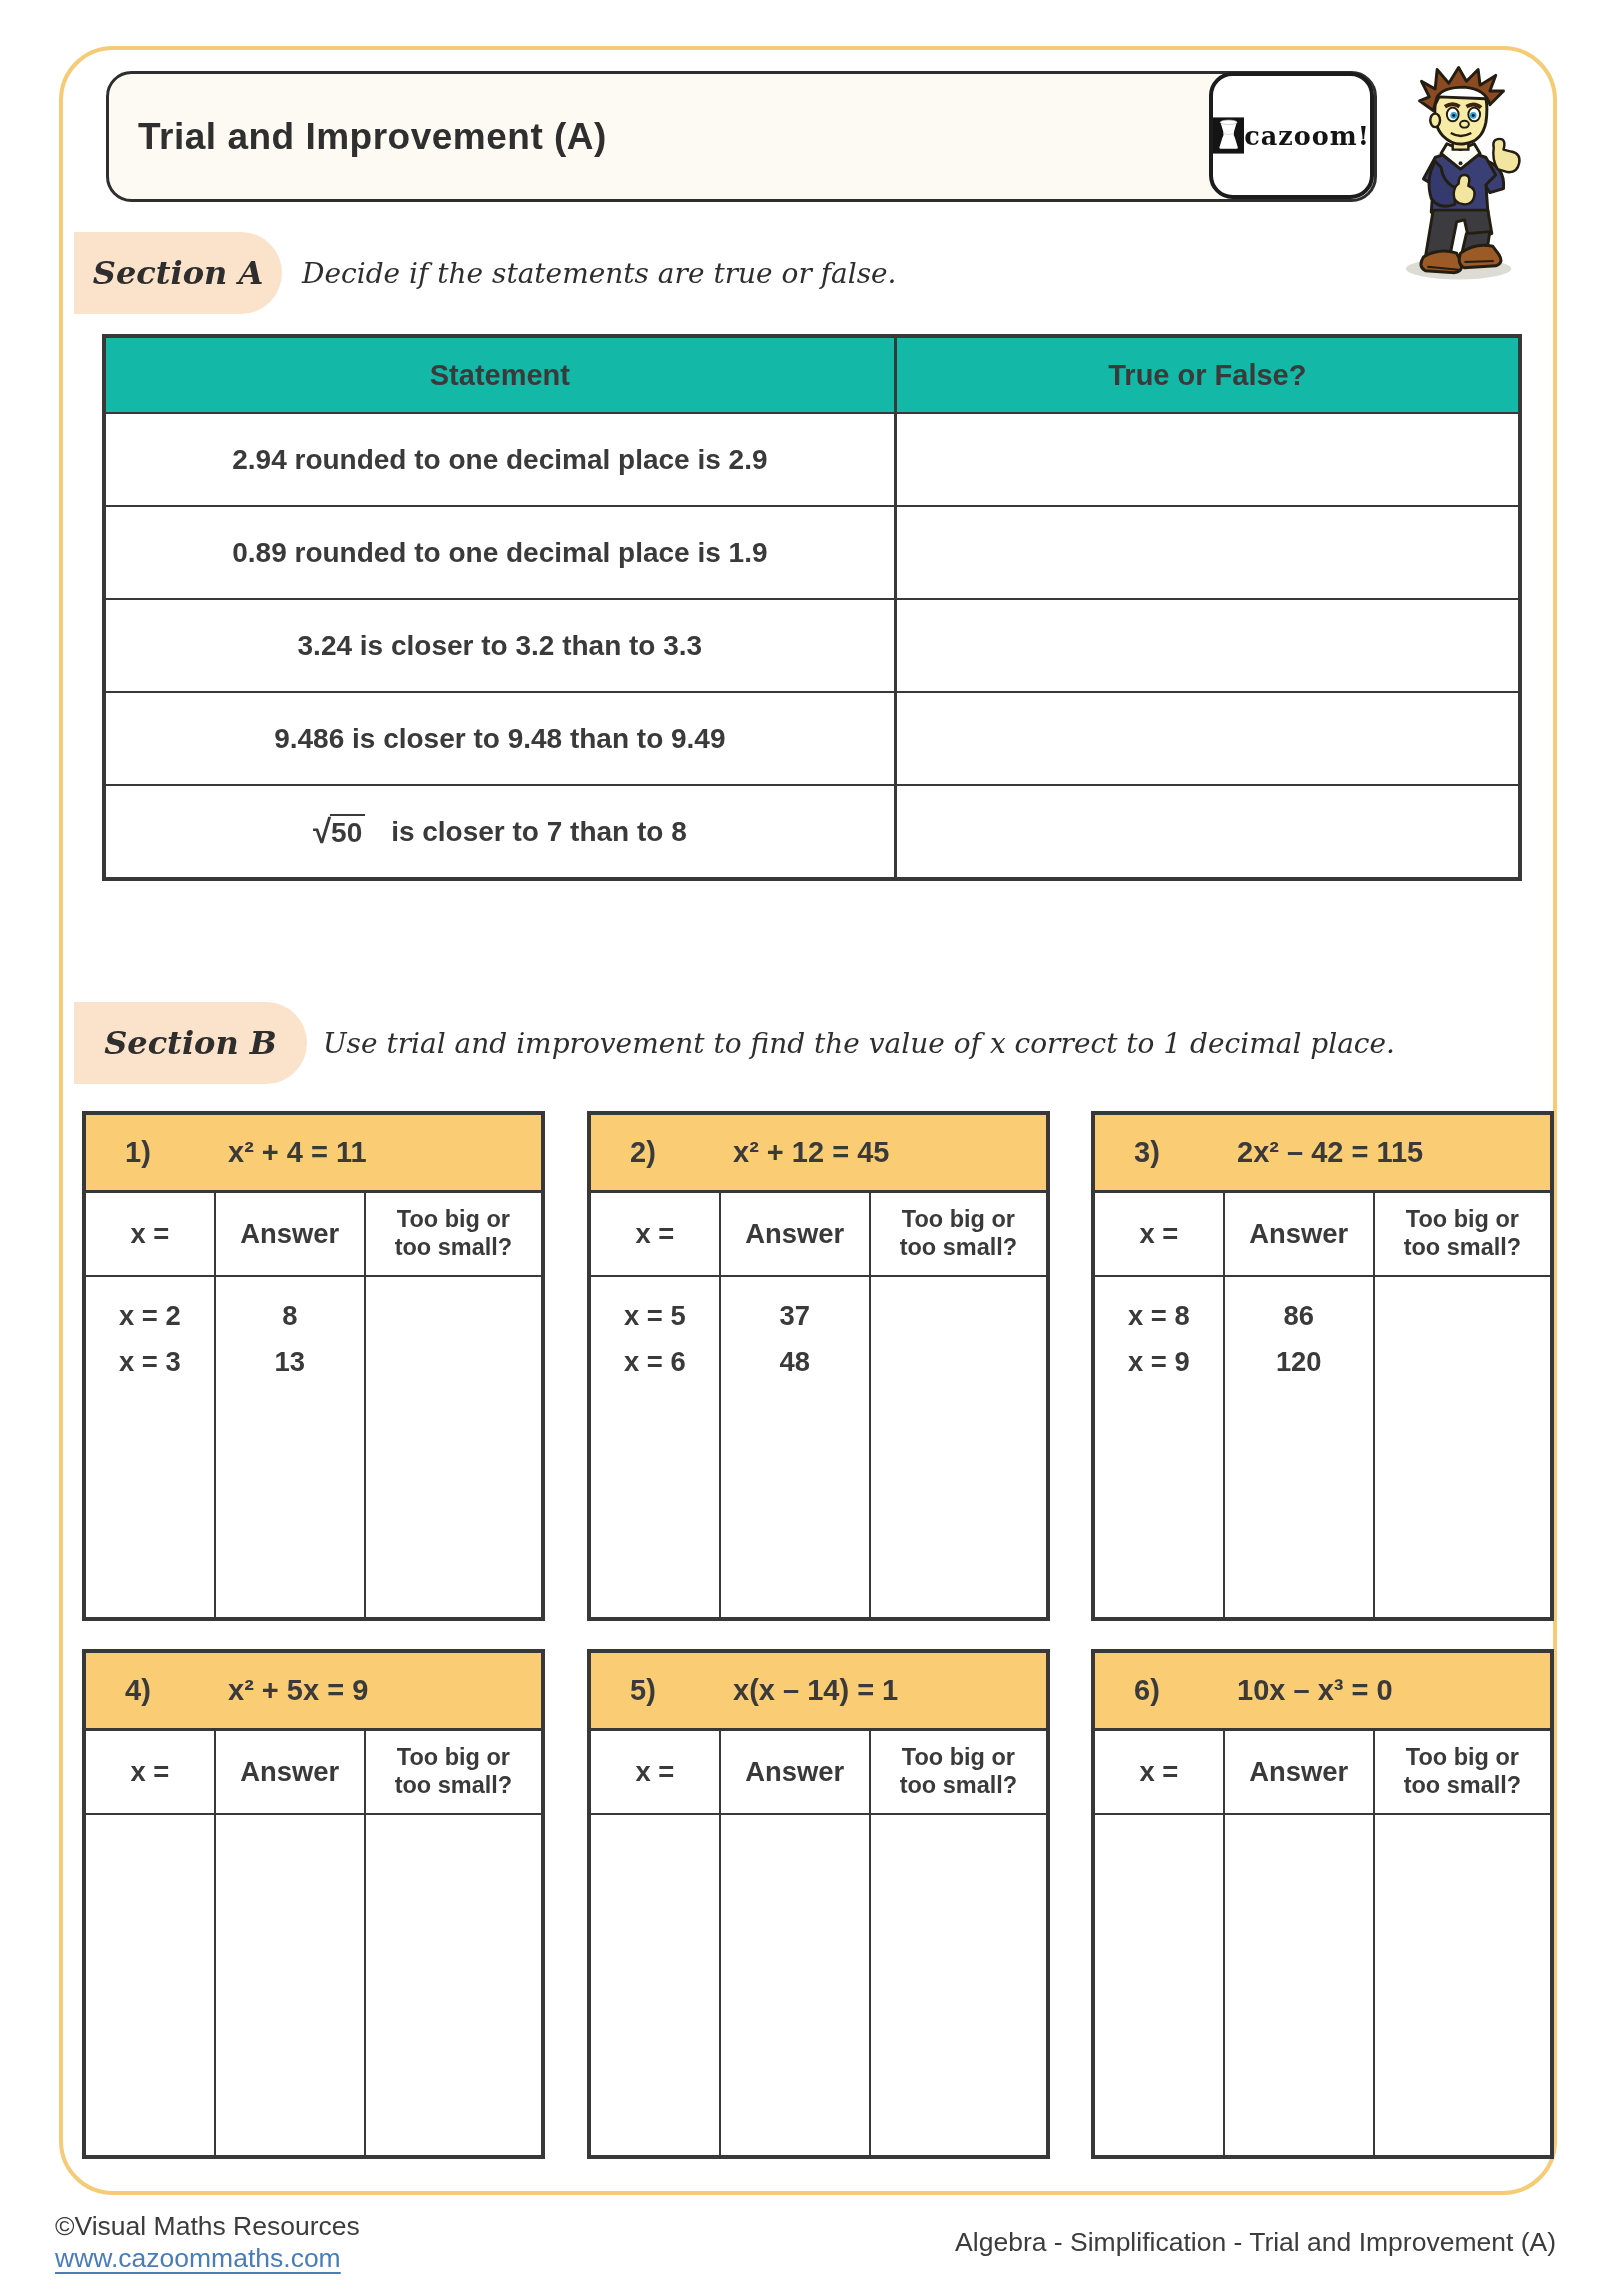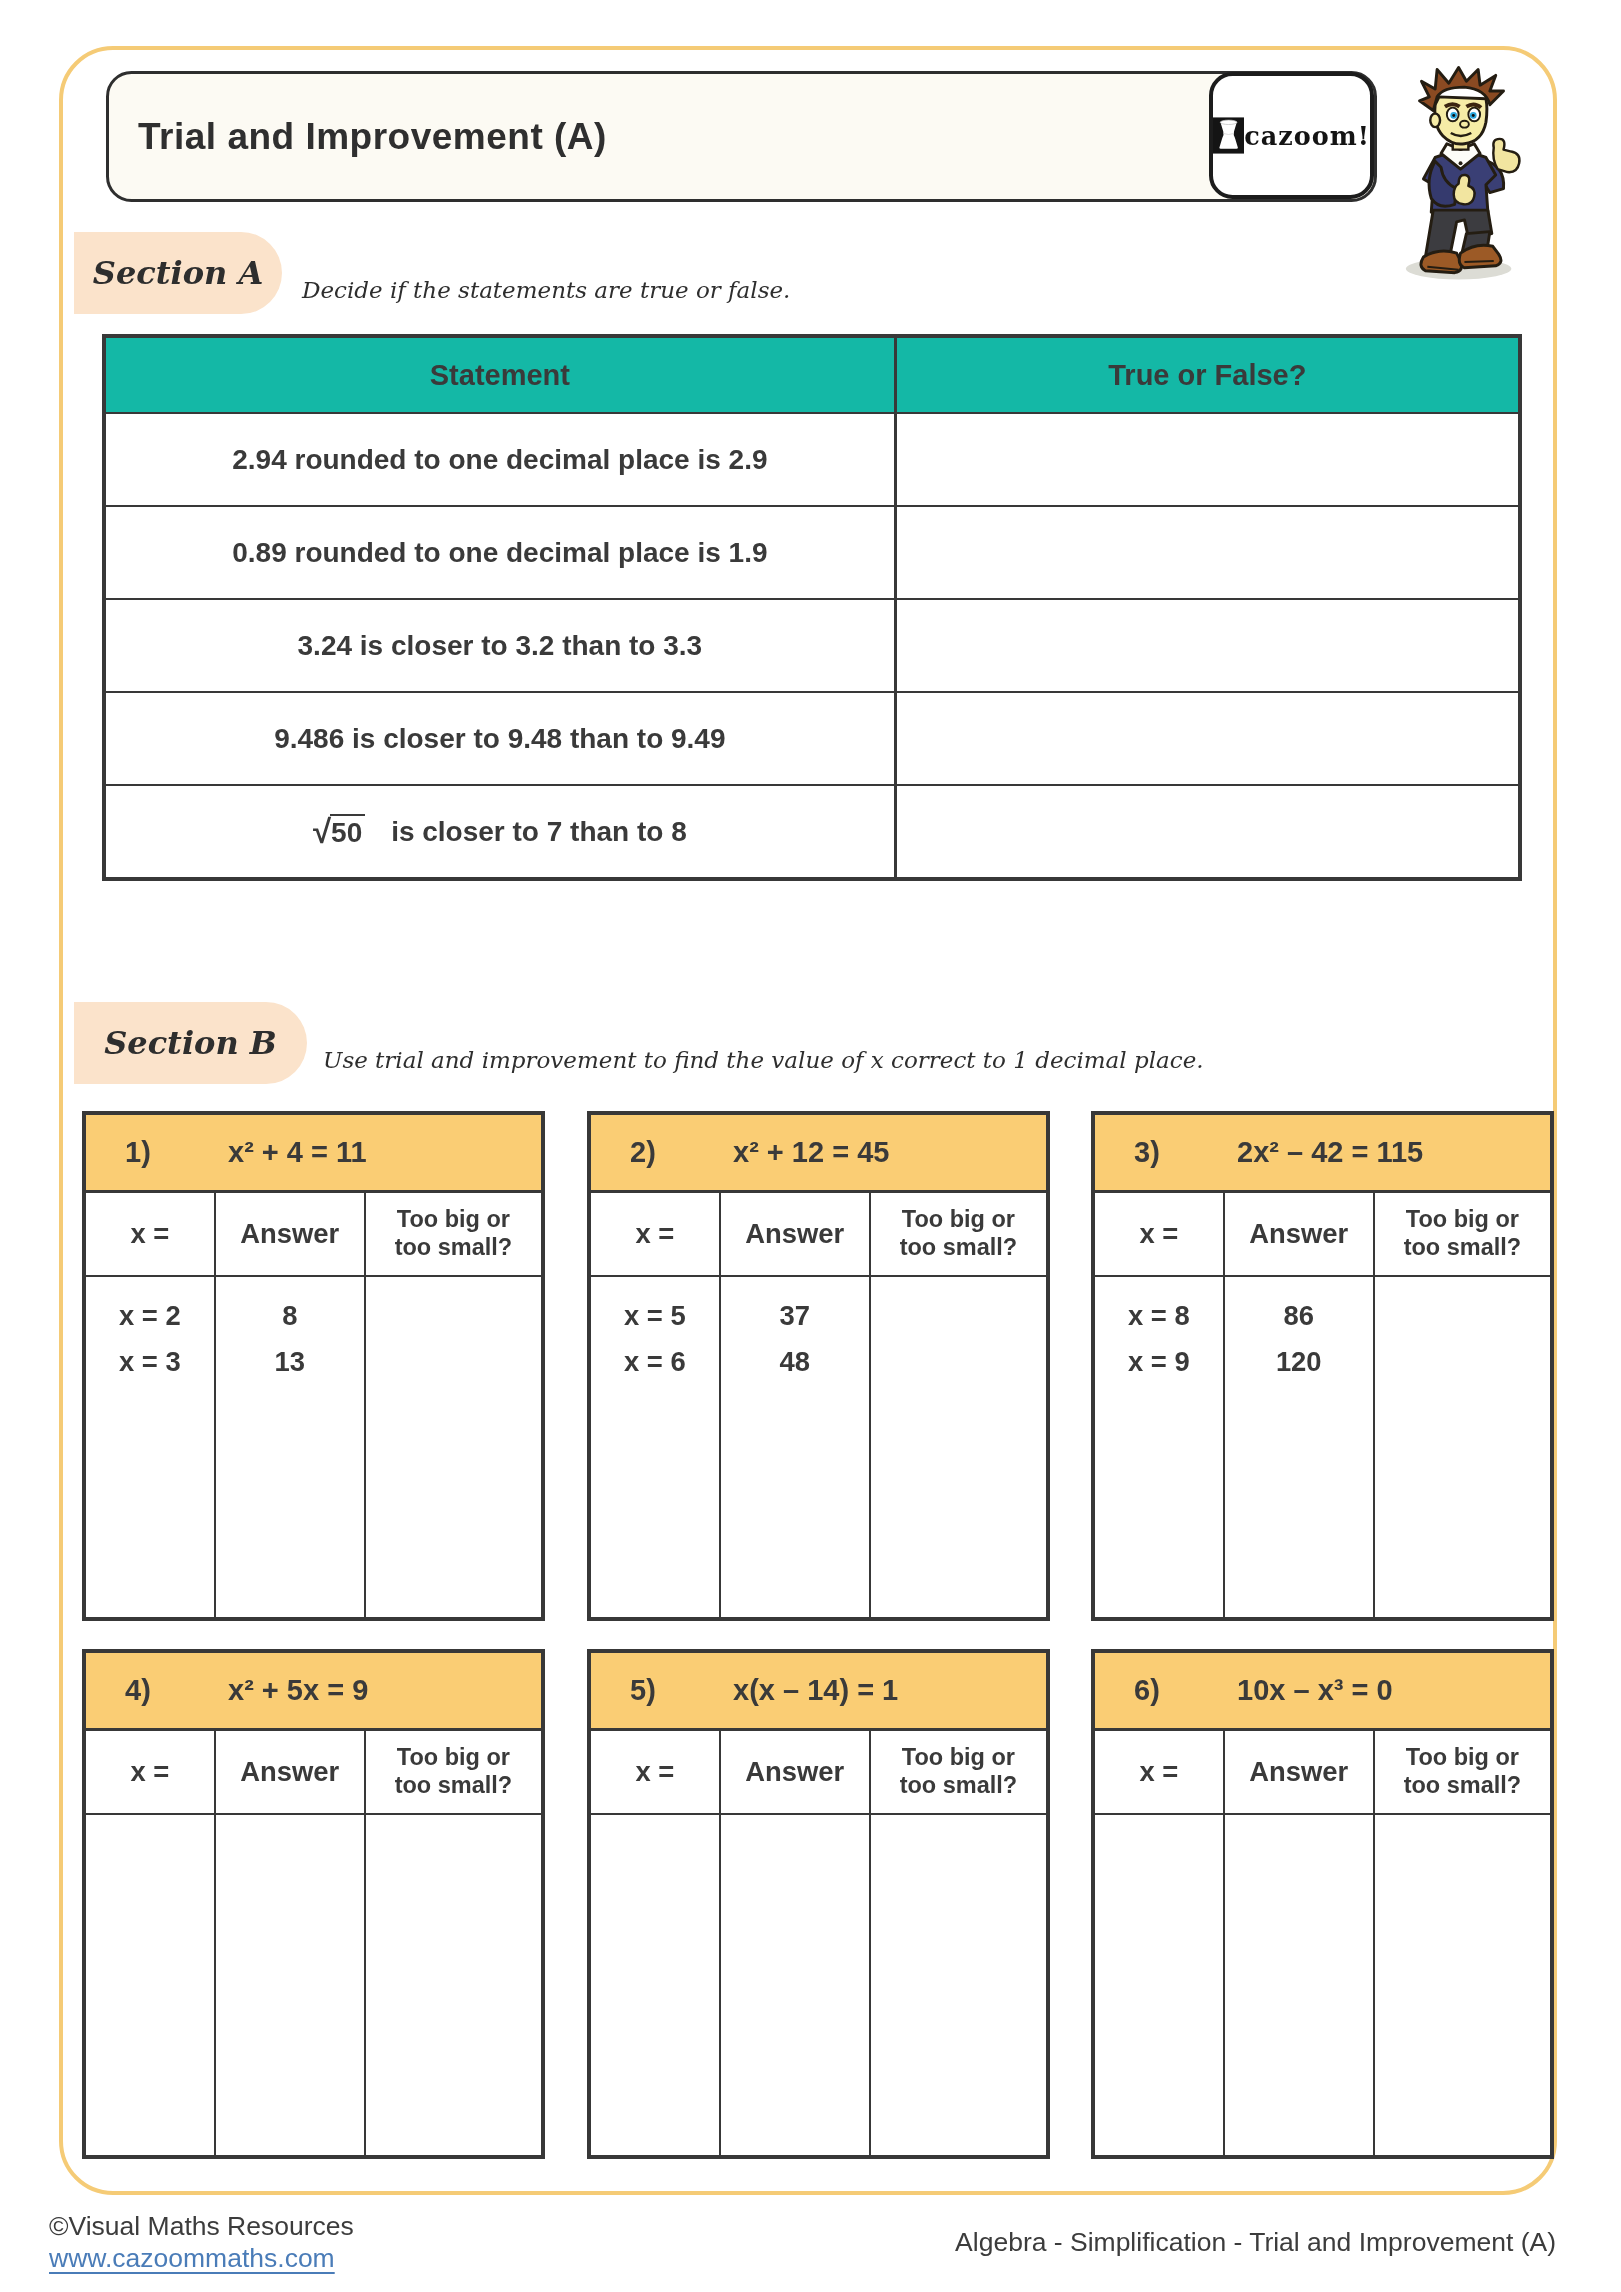--- a/index.html
+++ b/index.html
@@ -27,21 +27,21 @@
   .mascot{position:absolute;left:1400px;top:65px;width:125px;height:220px;z-index:2;}
 
   
   .section-label{position:absolute;background:#FBE3CB;border-radius:0 43px 43px 0;
                  display:flex;align-items:center;justify-content:center;
                  font-family:"DejaVu Serif",serif;font-style:italic;font-weight:bold;
                  font-size:32px;color:#2e2e2e;}
   #label-a{left:74px;top:232px;width:208px;height:82px;}
   #label-b{left:74px;top:1002px;width:233px;height:82px;}
   .instruction{position:absolute;font-family:"DejaVu Serif",serif;font-style:italic;
-               font-size:23px;color:#2e2e2e;margin-top:20px;}
+               font-size:28px;color:#2e2e2e;}
   #instr-a{left:302px;top:257px;}
   #instr-b{left:323px;top:1027px;}
 
   
   .sa-table{position:absolute;left:102px;top:334px;width:1420px;
             border:4.9px solid #383838;box-sizing:border-box;background:#fff;}
   .sa-row{display:flex;height:91px;}
   .sa-row + .sa-row{border-top:2.9px solid #383838;}
   .sa-row.head{height:74px;background:#14b8a6;}
   .sa-c1{width:56%;border-right:3.9px solid #383838;display:flex;align-items:center;
@@ -67,21 +67,21 @@
   .c1{width:28.5%;border-right:2.9px solid #383838;box-sizing:border-box;}
   .c2{width:33%;border-right:2.9px solid #383838;box-sizing:border-box;}
   .c3{flex:1;}
   .ch{display:flex;align-items:center;justify-content:center;text-align:center;
       font-weight:bold;font-size:27.4px;color:#3a3a3a;}
   .ch.small{font-size:23.5px;line-height:1.18;padding:0 11.8px;}
   .bodycell{padding-top:15.7px;text-align:center;font-size:27.4px;font-weight:bold;
             color:#3a3a3a;line-height:46px;}
 
   
-  .footer-left{position:absolute;left:49px;top:2210px;font-size:26.5px;color:#3c3c3c;line-height:32px;}
+  .footer-left{position:absolute;left:55px;top:2210px;font-size:26.5px;color:#3c3c3c;line-height:32px;}
   .footer-link{color:#4A7CB8;text-decoration:underline;text-underline-offset:4.9px;
                text-decoration-thickness:2px;cursor:pointer;}
   .footer-right{position:absolute;right:65px;top:2227px;font-size:26.5px;color:#3c3c3c;}
 </style>
 </head>
 <body>
 
 <div class="sheet">
   <div class="gold-frame"></div>
 

